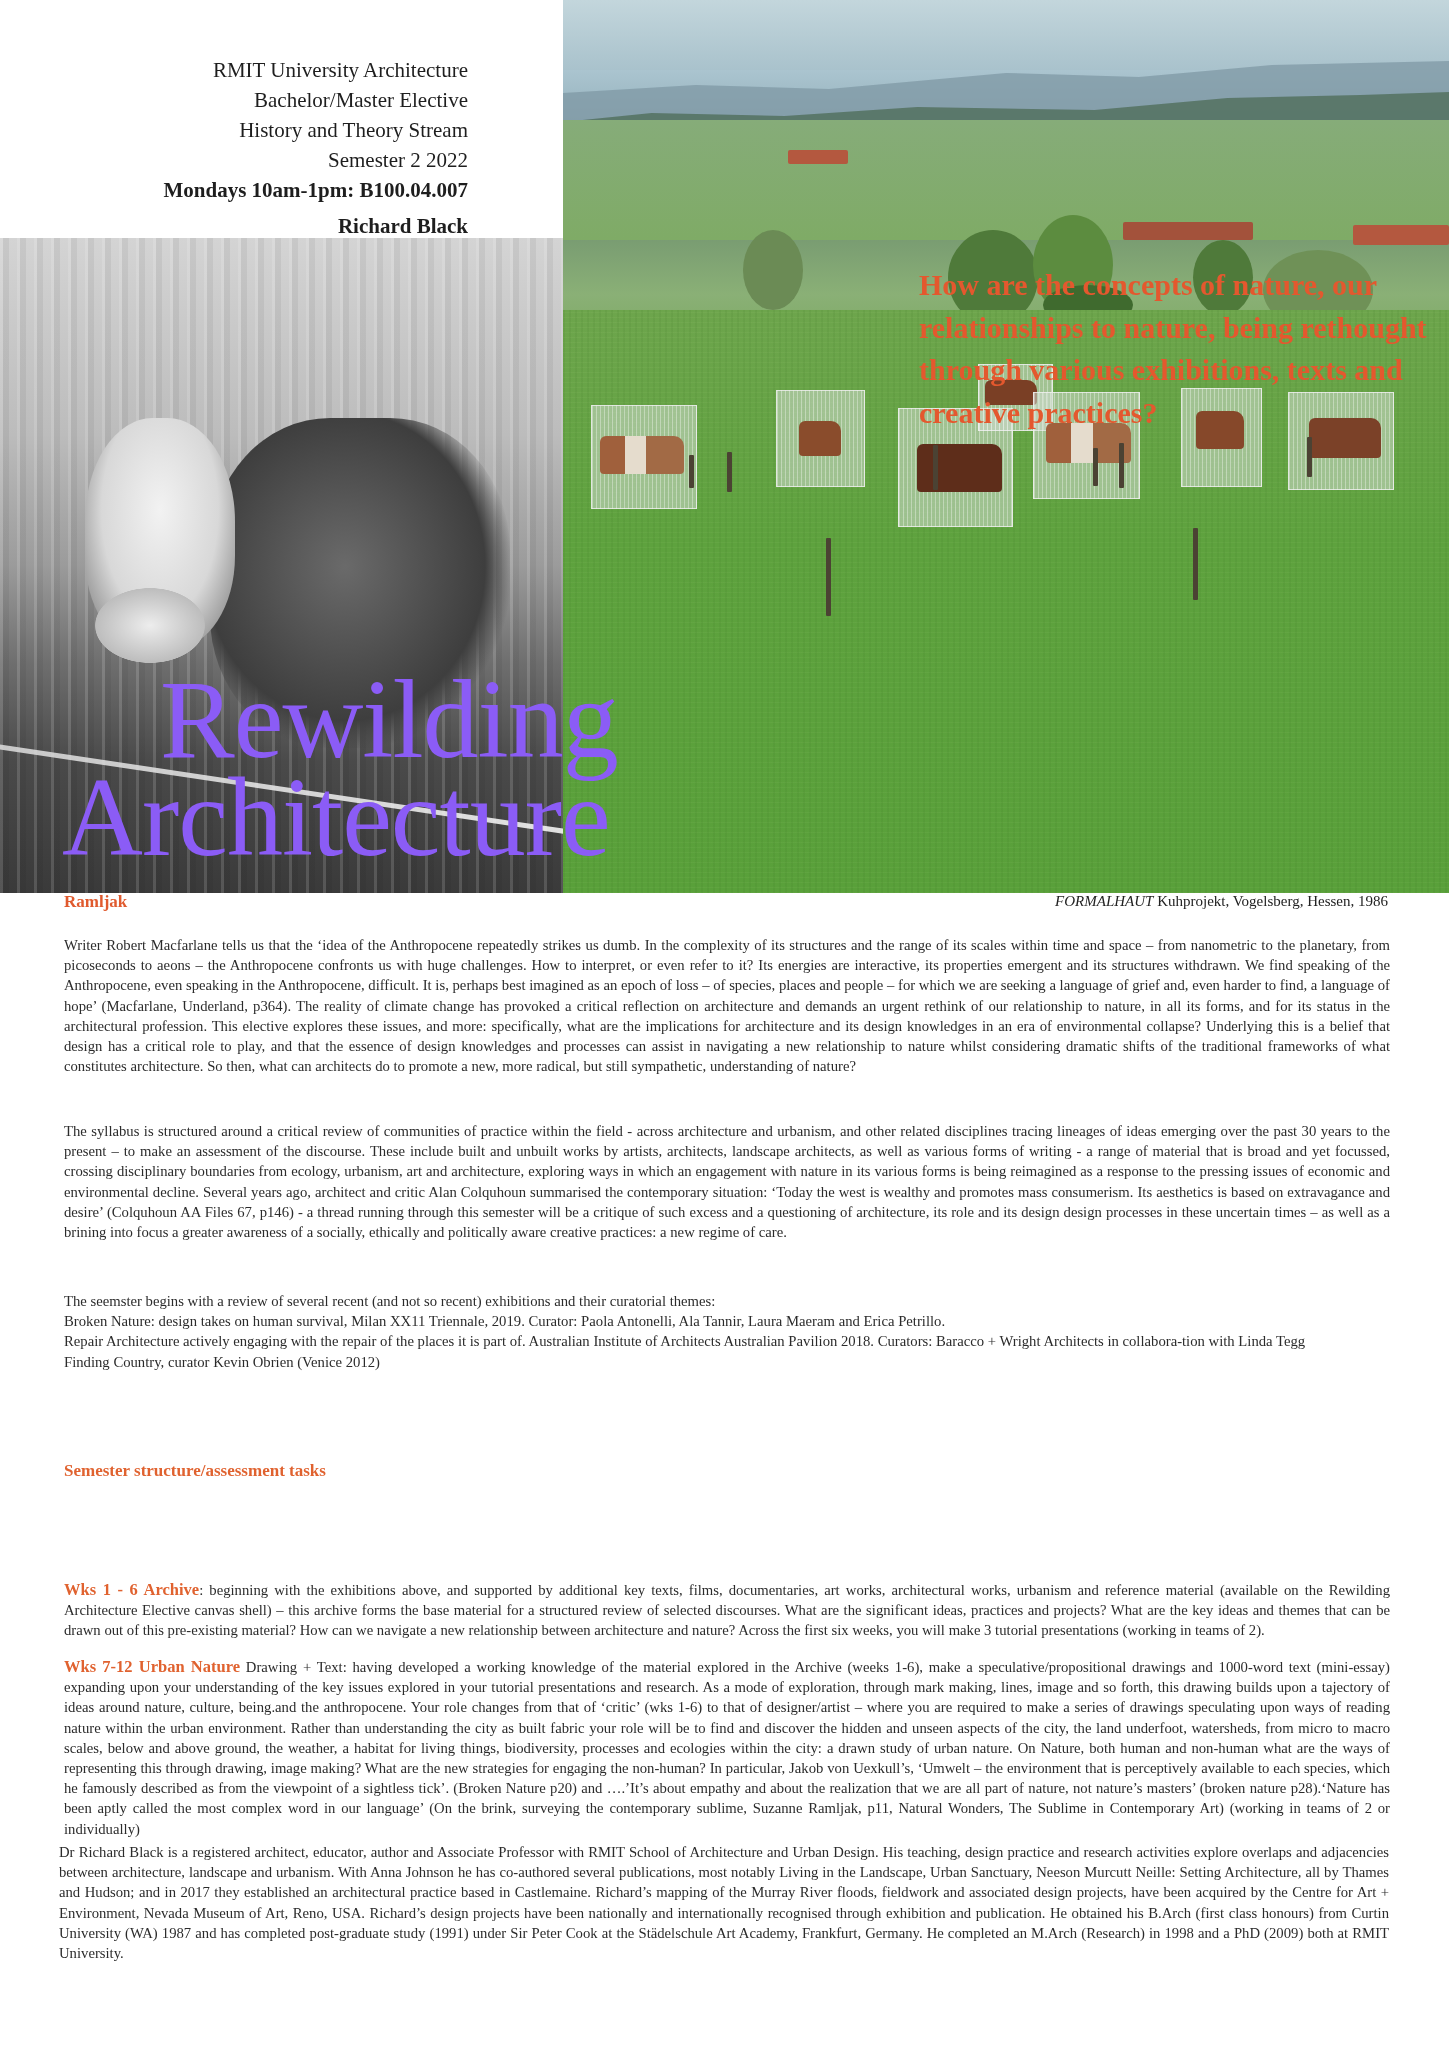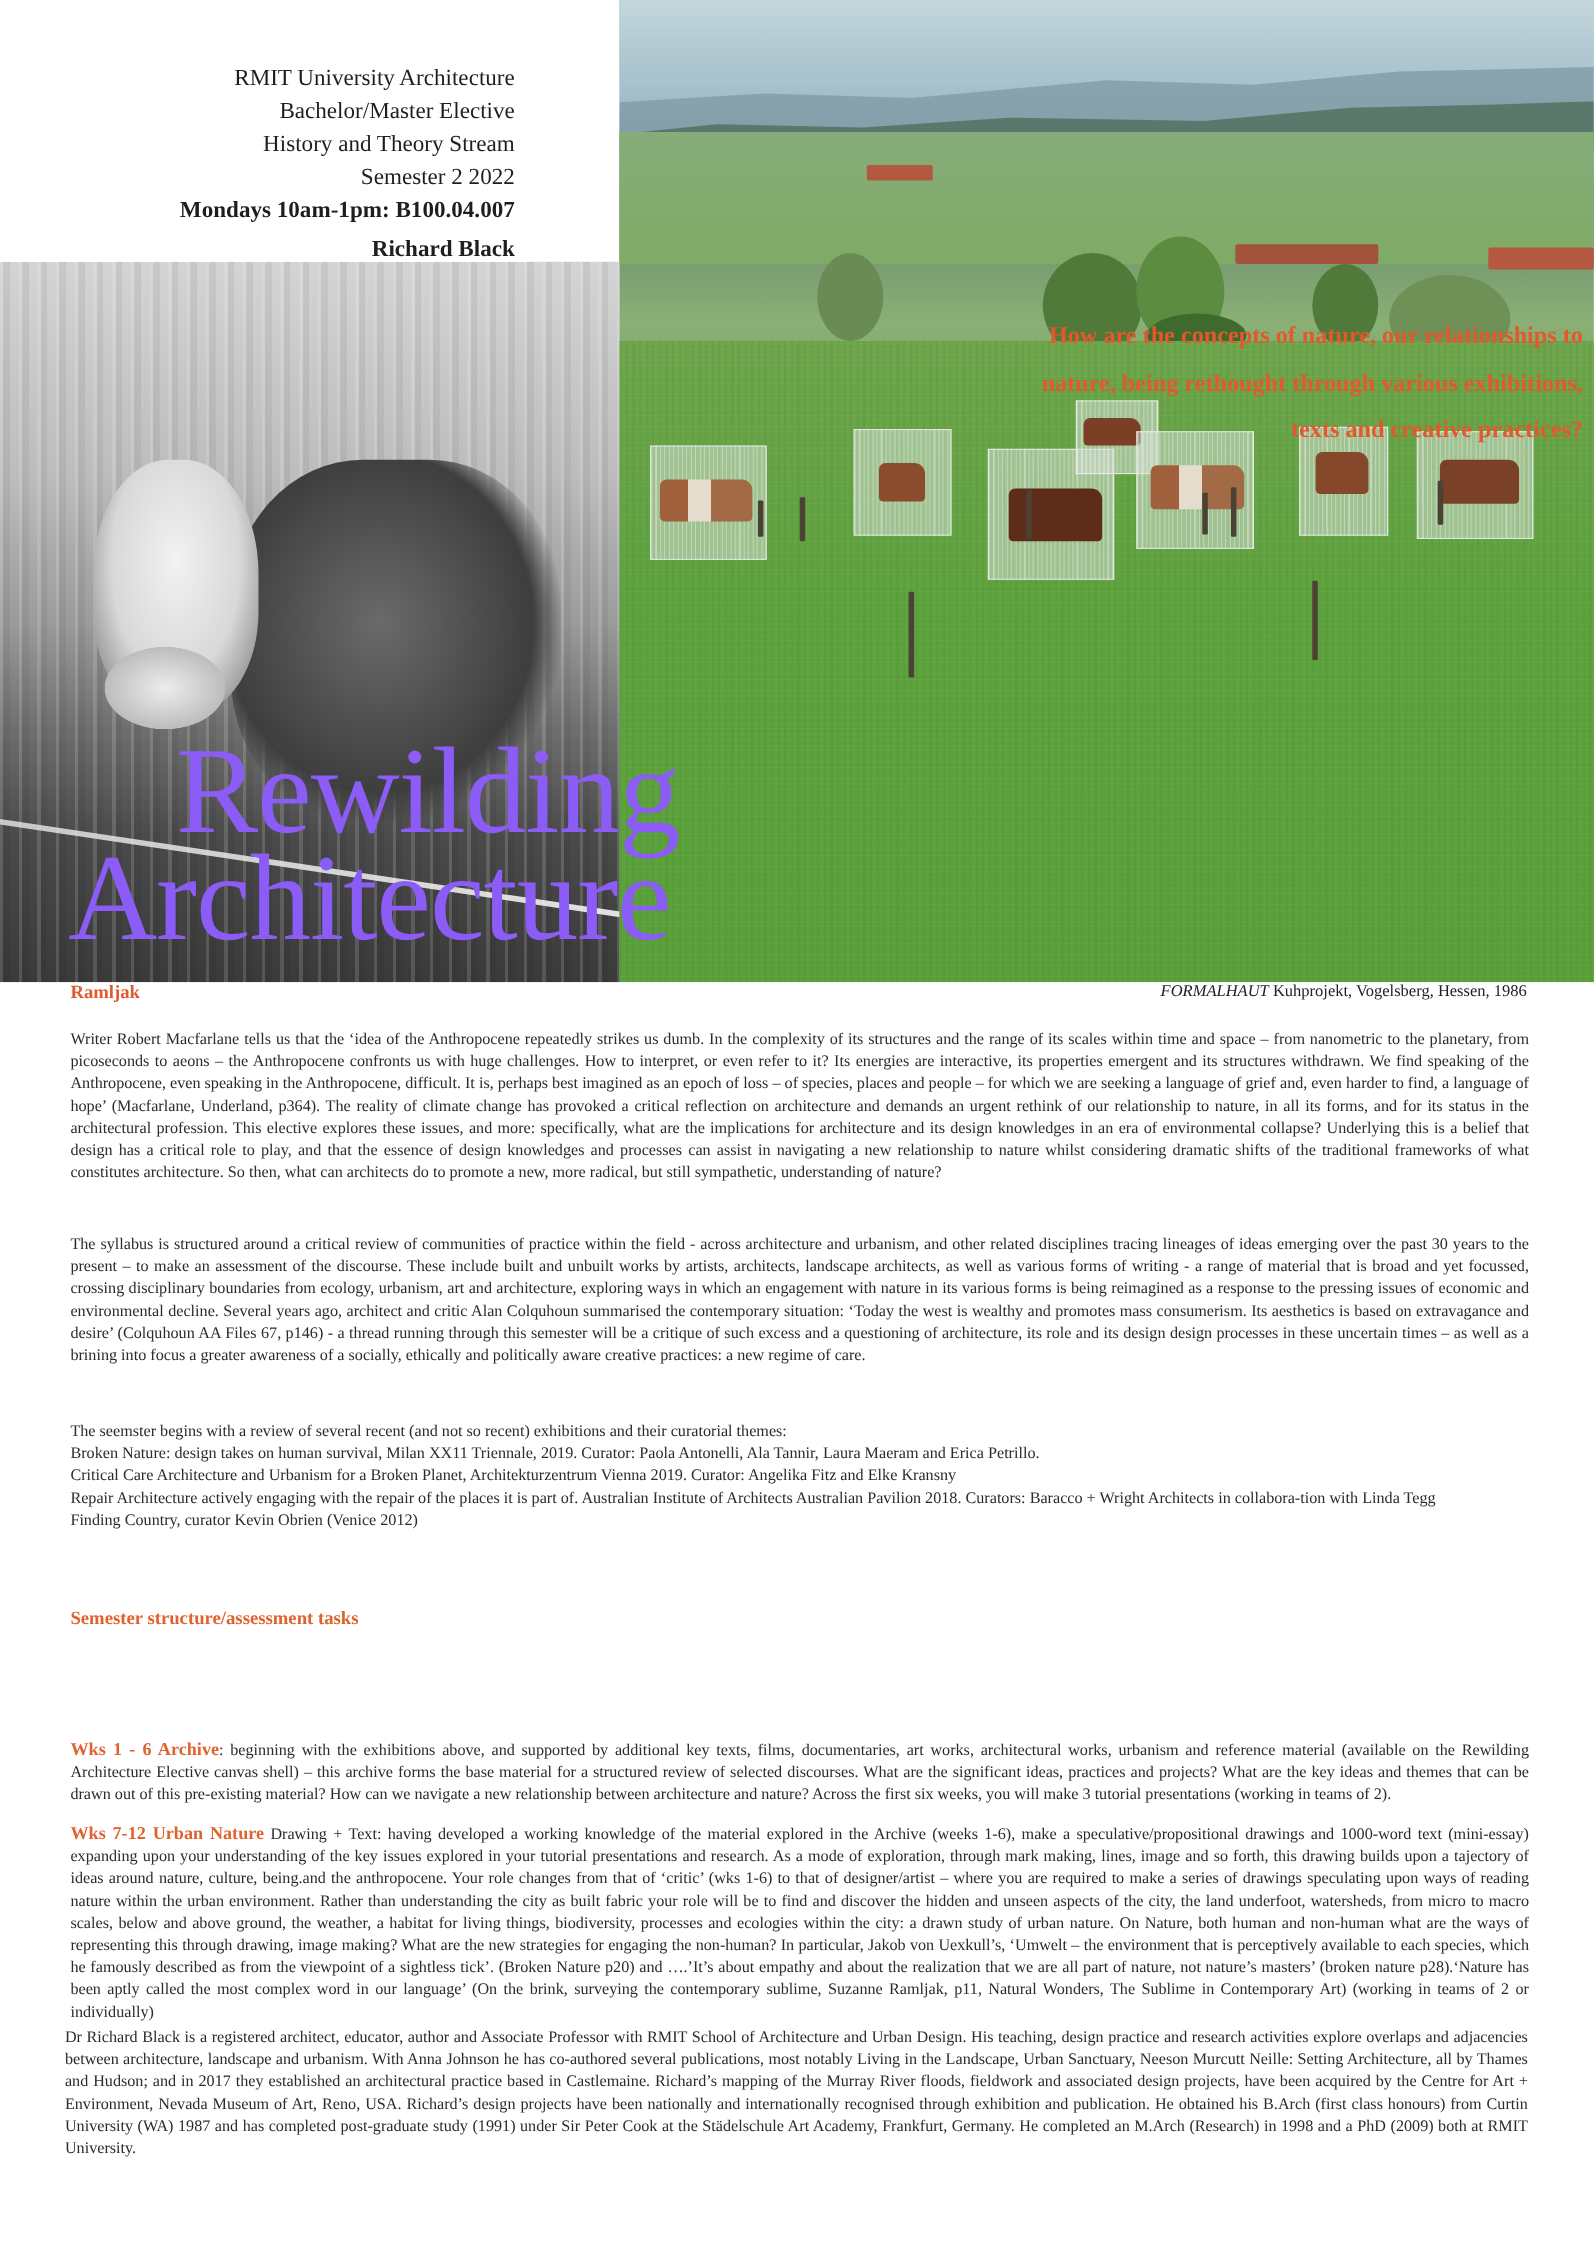--- a/index.html
+++ b/index.html
@@ -37,22 +37,22 @@
   .cow-nose { position:absolute; left:95px; top:350px; width:110px; height:75px; border-radius:45%; background:radial-gradient(ellipse,#ededed,#bdbdbd 70%,transparent 71%); }
   .cow-dark { position:absolute; left:210px; top:180px; width:300px; height:330px; border-radius:40%; background:radial-gradient(ellipse at 45% 45%,#6a6a6a,#3e3e3e 60%,transparent 72%); }
   .rail { position:absolute; left:-10px; top:505px; width:620px; height:5px; background:linear-gradient(90deg,#ddd,#fff); transform:rotate(8.5deg); transform-origin:left center; opacity:.85; }
 
   
   .header-box { position:absolute; left:0; top:0; width:478px; height:238px; background:#fff; }
   .header-lines { position:absolute; right:10px; top:55px; text-align:right; font-size:21px; line-height:30px; color:#1e1e1e; }
   .header-lines .bold { font-weight:bold; }
   .header-lines .author { margin-top:6px; }
 
-  .question { position:absolute; right:10px; top:284px; width:520px; text-align:right; font-weight:bold; color:#e4582e;
-    font-size:22px; line-height:42.5px; }
+  .question { position:absolute; right:10px; top:264px; width:520px; font-weight:bold; color:#e4582e;
+    font-size:30px; line-height:42.5px; }
 
   .big-title { position:absolute; left:62px; top:670px; color:#8b5cf6; font-size:112px; line-height:98px; letter-spacing:-1px; }
   .big-title .l1 { display:block; margin-left:98px; }
   .big-title .l2 { display:block; }
 
   
   .overview-head { position:absolute; left:64px; top:892px; font-size:17px; font-weight:bold; color:#e05a2e; }
   .caption { position:absolute; right:61px; top:893px; font-size:15px; color:#222; }
   .caption i { font-style:italic; }
 
@@ -153,21 +153,20 @@
   <p>Writer Robert Macfarlane tells us that the ‘idea of the Anthropocene repeatedly strikes us dumb. In the complexity of its structures and the range of its scales within time and space – from nanometric to the planetary, from picoseconds to aeons – the Anthropocene confronts us with huge challenges. How to interpret, or even refer to it? Its energies are interactive, its properties emergent and its structures withdrawn. We find speaking of the Anthropocene, even speaking in the Anthropocene, difficult. It is, perhaps best imagined as an epoch of loss – of species, places and people – for which we are seeking a language of grief and, even harder to find, a language of hope’ (Macfarlane, Underland, p364). The reality of climate change has provoked a critical reflection on architecture and demands an urgent rethink of our relationship to nature, in all its forms, and for its status in the architectural profession. This elective explores these issues, and more: specifically, what are the implications for architecture and its design knowledges in an era of environmental collapse? Underlying this is a belief that design has a critical role to play, and that the essence of design knowledges and processes can assist in navigating a new relationship to nature whilst considering dramatic shifts of the traditional frameworks of what constitutes architecture. So then, what can architects do to promote a new, more radical, but still sympathetic, understanding of nature?</p>
 </div>
 
 <div class="body" style="top:1121px;">
   <p>The syllabus is structured around a critical review of communities of practice within the field - across architecture and urbanism, and other related disciplines tracing lineages of ideas emerging over the past 30 years to the present – to make an assessment of the discourse. These include built and unbuilt works by artists, architects, landscape architects, as well as various forms of writing - a range of material that is broad and yet focussed, crossing disciplinary boundaries from ecology, urbanism, art and architecture, exploring ways in which an engagement with nature in its various forms is being reimagined as a response to the pressing issues of economic and environmental decline. Several years ago, architect and critic Alan Colquhoun summarised the contemporary situation: ‘Today the west is wealthy and promotes mass consumerism. Its aesthetics is based on extravagance and desire’ (Colquhoun AA Files 67, p146) - a thread running through this semester will be a critique of such excess and a questioning of architecture, its role and its design design processes in these uncertain times – as well as a brining into focus a greater awareness of a socially, ethically and politically aware creative practices: a new regime of care.</p>
 </div>
 
 <div class="body ex-list" style="top:1291px;">
   <div>The seemster begins with a review of several recent (and not so recent) exhibitions and their curatorial themes:</div>
   <div>Broken Nature: design takes on human survival, Milan XX11 Triennale, 2019. Curator: Paola Antonelli, Ala Tannir, Laura Maeram and Erica Petrillo.</div>
-  <div>Critical Care Architecture and Urbanism for a Broken Planet, Architekturzentrum Vienna 2019. Curator: Angelika Fitz and Elke Kransny</div>
   <div>Repair Architecture actively engaging with the repair of the places it is part of. Australian Institute of Architects Australian Pavilion 2018. Curators: Baracco + Wright Architects in collabora-tion with Linda Tegg</div>
   <div>Finding Country, curator Kevin Obrien (Venice 2012)</div>
 </div>
 
 <div class="body orange-h" style="top:1461px;">Semester structure/assessment tasks</div>
 
 <div class="body" style="top:1580px;">
   <p><span class="orange-lead">Wks 1 - 6 Archive</span><span>: beginning with the exhibitions above, and supported by additional key texts, films, documentaries, art works, architectural works, urbanism and reference material (available on the Rewilding Architecture Elective canvas shell) – this archive forms the base material for a structured review of selected discourses. What are the significant ideas, practices and projects? What are the key ideas and themes that can be drawn out of this pre-existing material? How can we navigate a new relationship between architecture and nature?  Across the first six weeks, you will make 3 tutorial presentations (working in teams of 2).</span></p>
 </div>
 

